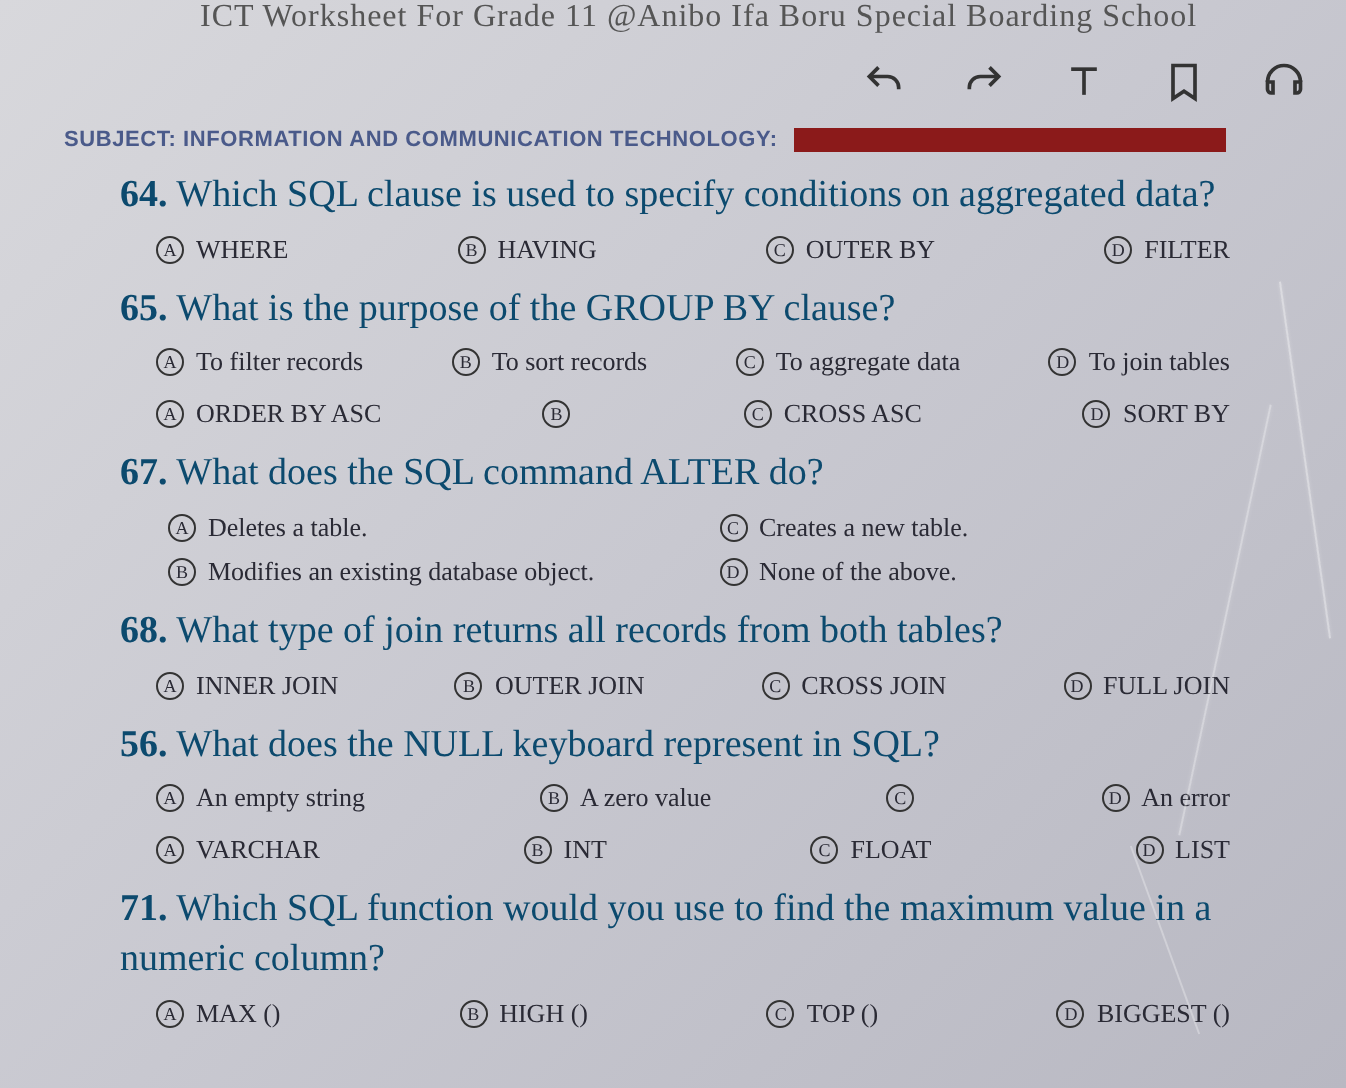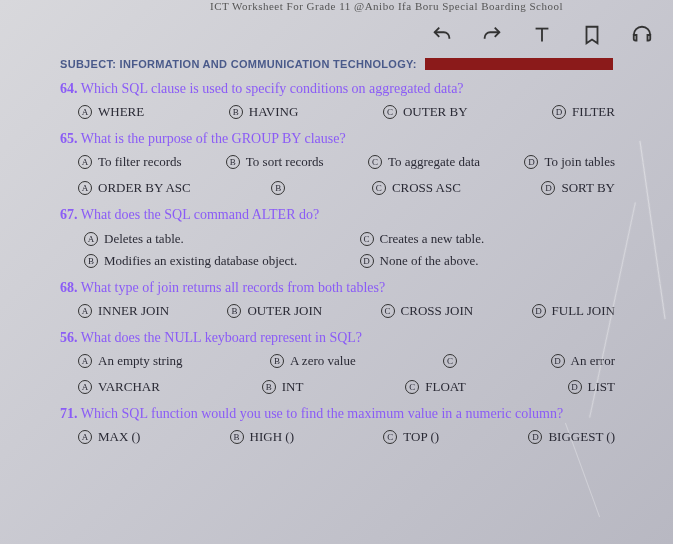--- a/index.html
+++ b/index.html
@@ -22,30 +22,29 @@
     .tool-icon {
       width: 22px;
       height: 22px;
       display: flex;
       align-items: center;
       justify-content: center;
       color: #333;
     }
     .tool-icon svg { width: 22px; height: 22px; }
     .header-cut {
-      font-size: 11px;
+      font-size: 16px;
       color: #555;
-      text-align: center;
       padding: 0 0 4px 100px;
       letter-spacing: 0.5px;
     }
     .subject-line {
       display: flex;
       align-items: center;
-      margin: 2px 60px 8px 60px;
+      margin: 2px 60px 8px 32px;
       height: 16px;
     }
     .subject-label {
       font-size: 11px;
       font-weight: bold;
       color: #4a5a8a;
       letter-spacing: 0.3px;
       font-family: Arial, sans-serif;
     }
     .subject-bar {
@@ -54,22 +53,22 @@
       background: #8b1a1a;
       margin-left: 8px;
     }
     .content {
       padding: 0 58px 0 60px;
     }
     .question {
       margin-bottom: 10px;
     }
     .q-text {
-      font-size: 14px;
-      color: #8b5cf6;
+      font-size: 19px;
+      color: #0c4a6e;
       margin-bottom: 6px;
       line-height: 1.3;
     }
     .q-num {
       font-weight: bold;
     }
     .options {
       display: flex;
       flex-wrap: wrap;
       gap: 4px 8px;

